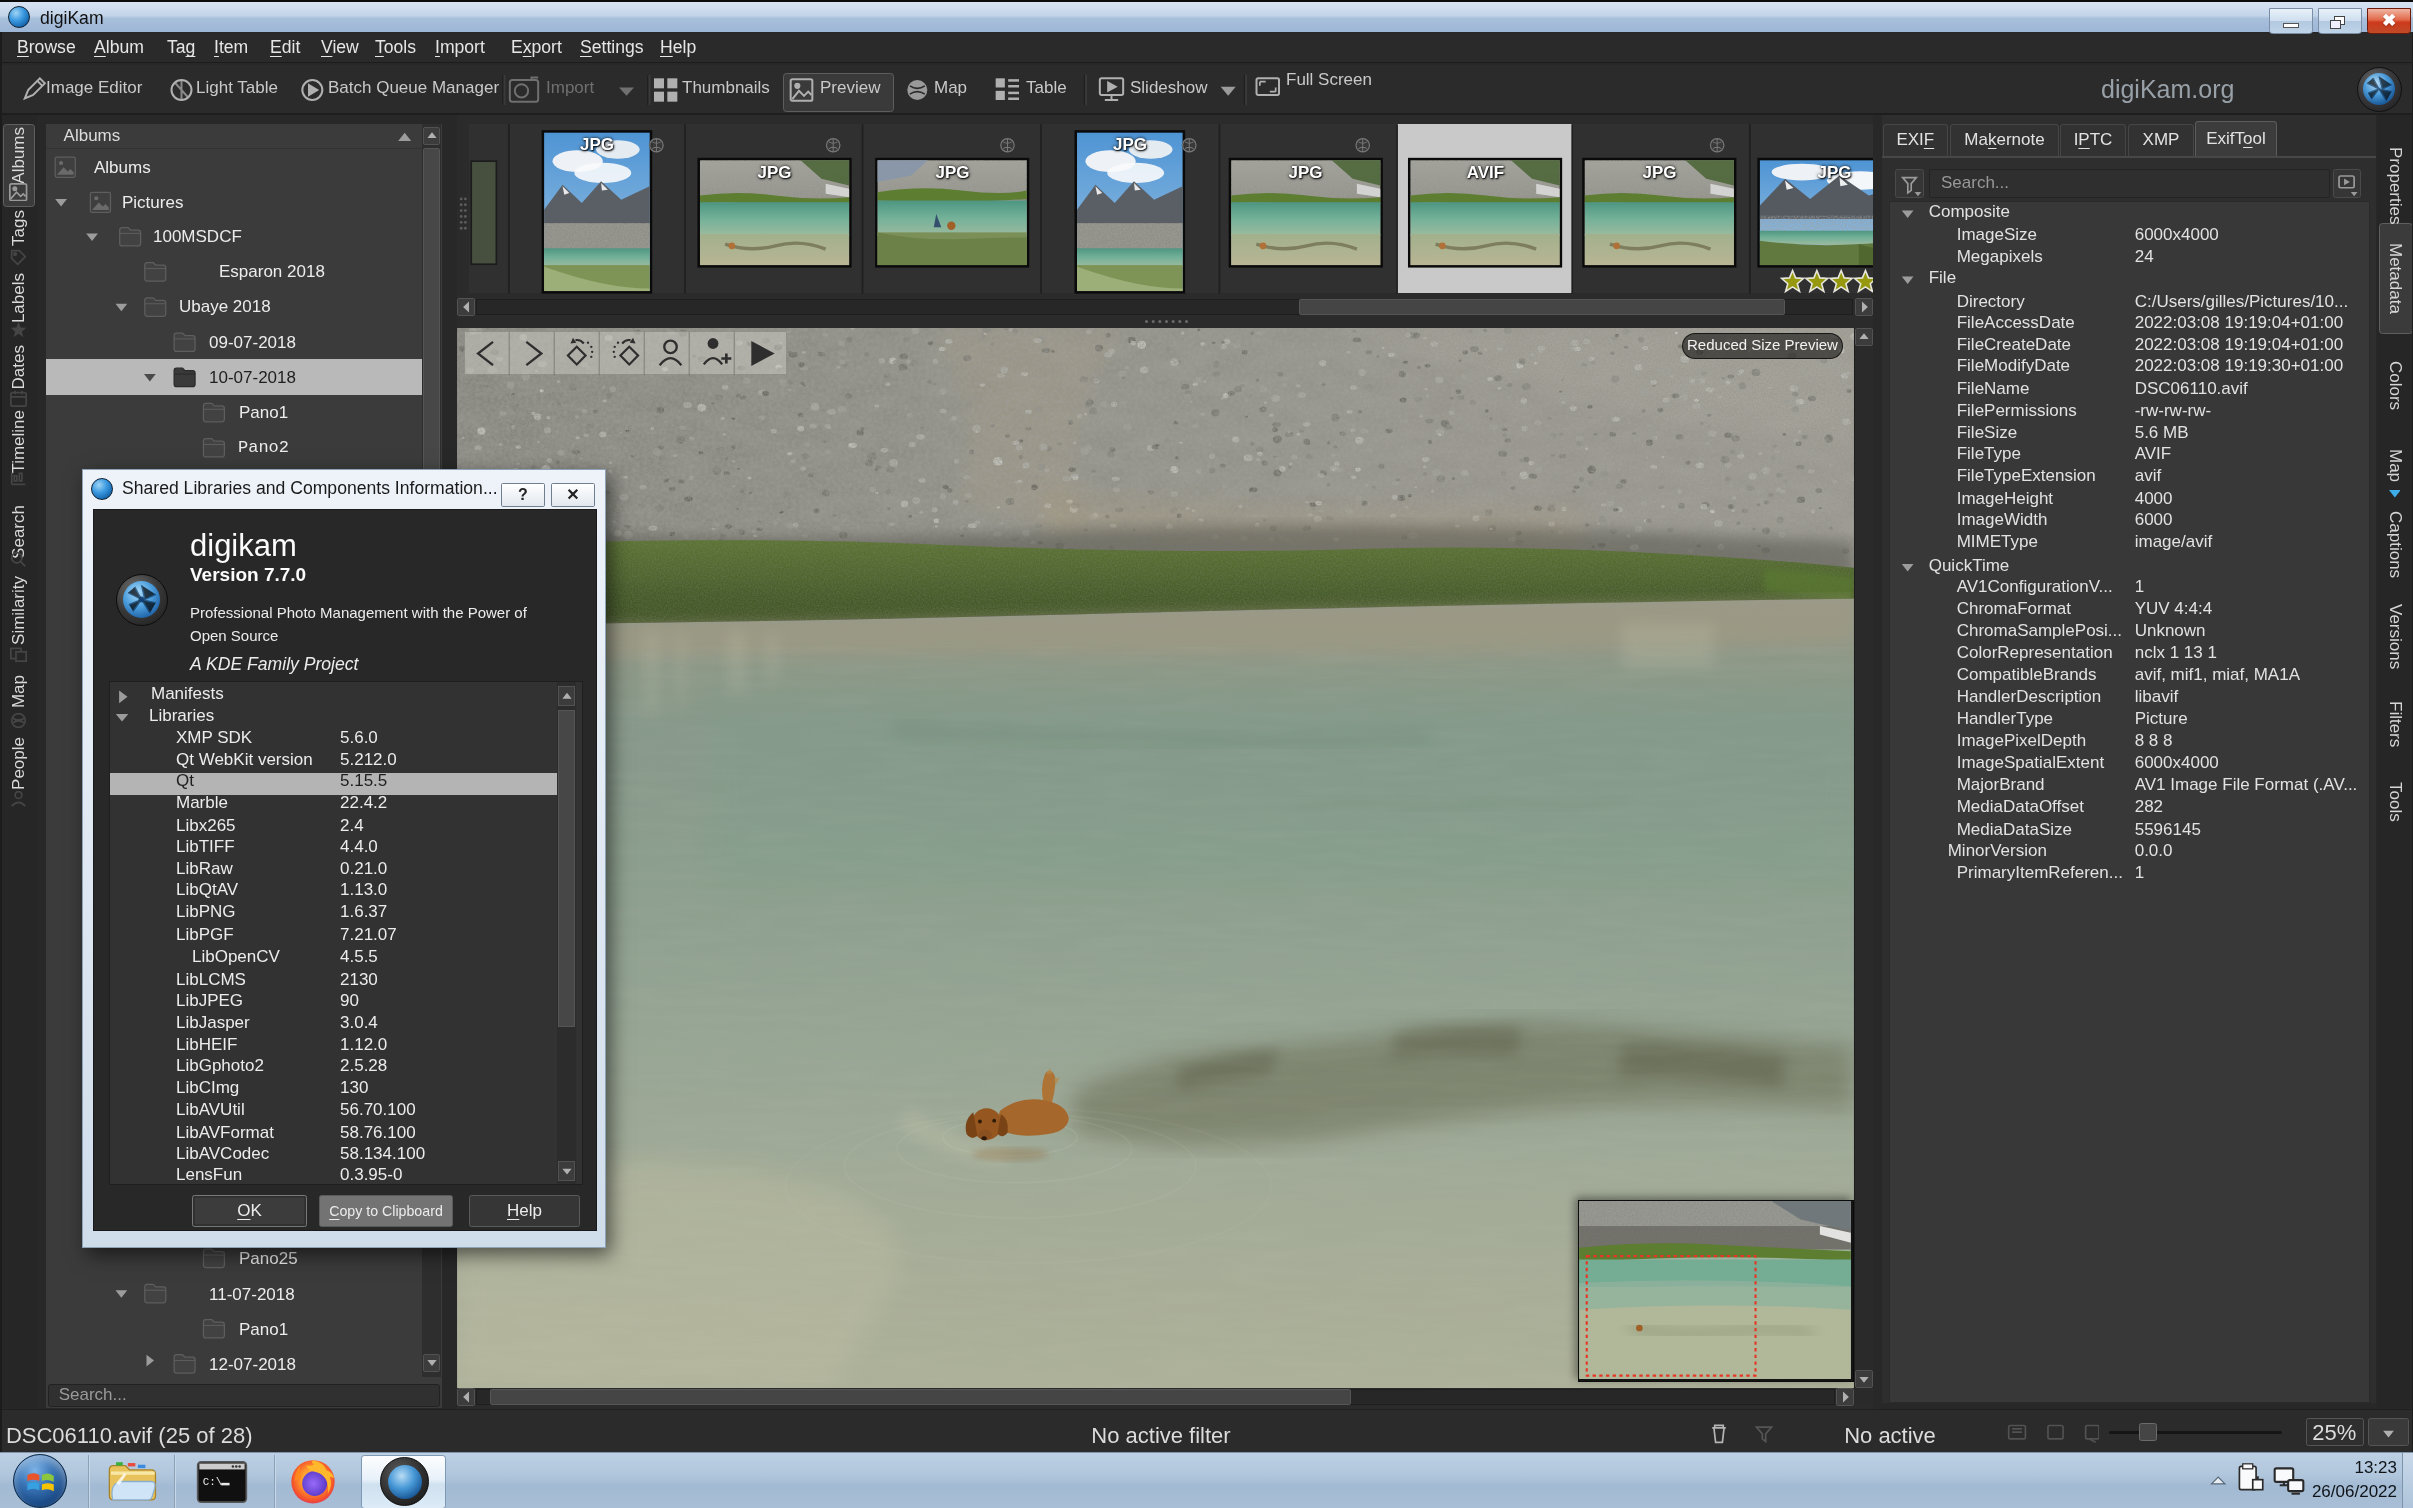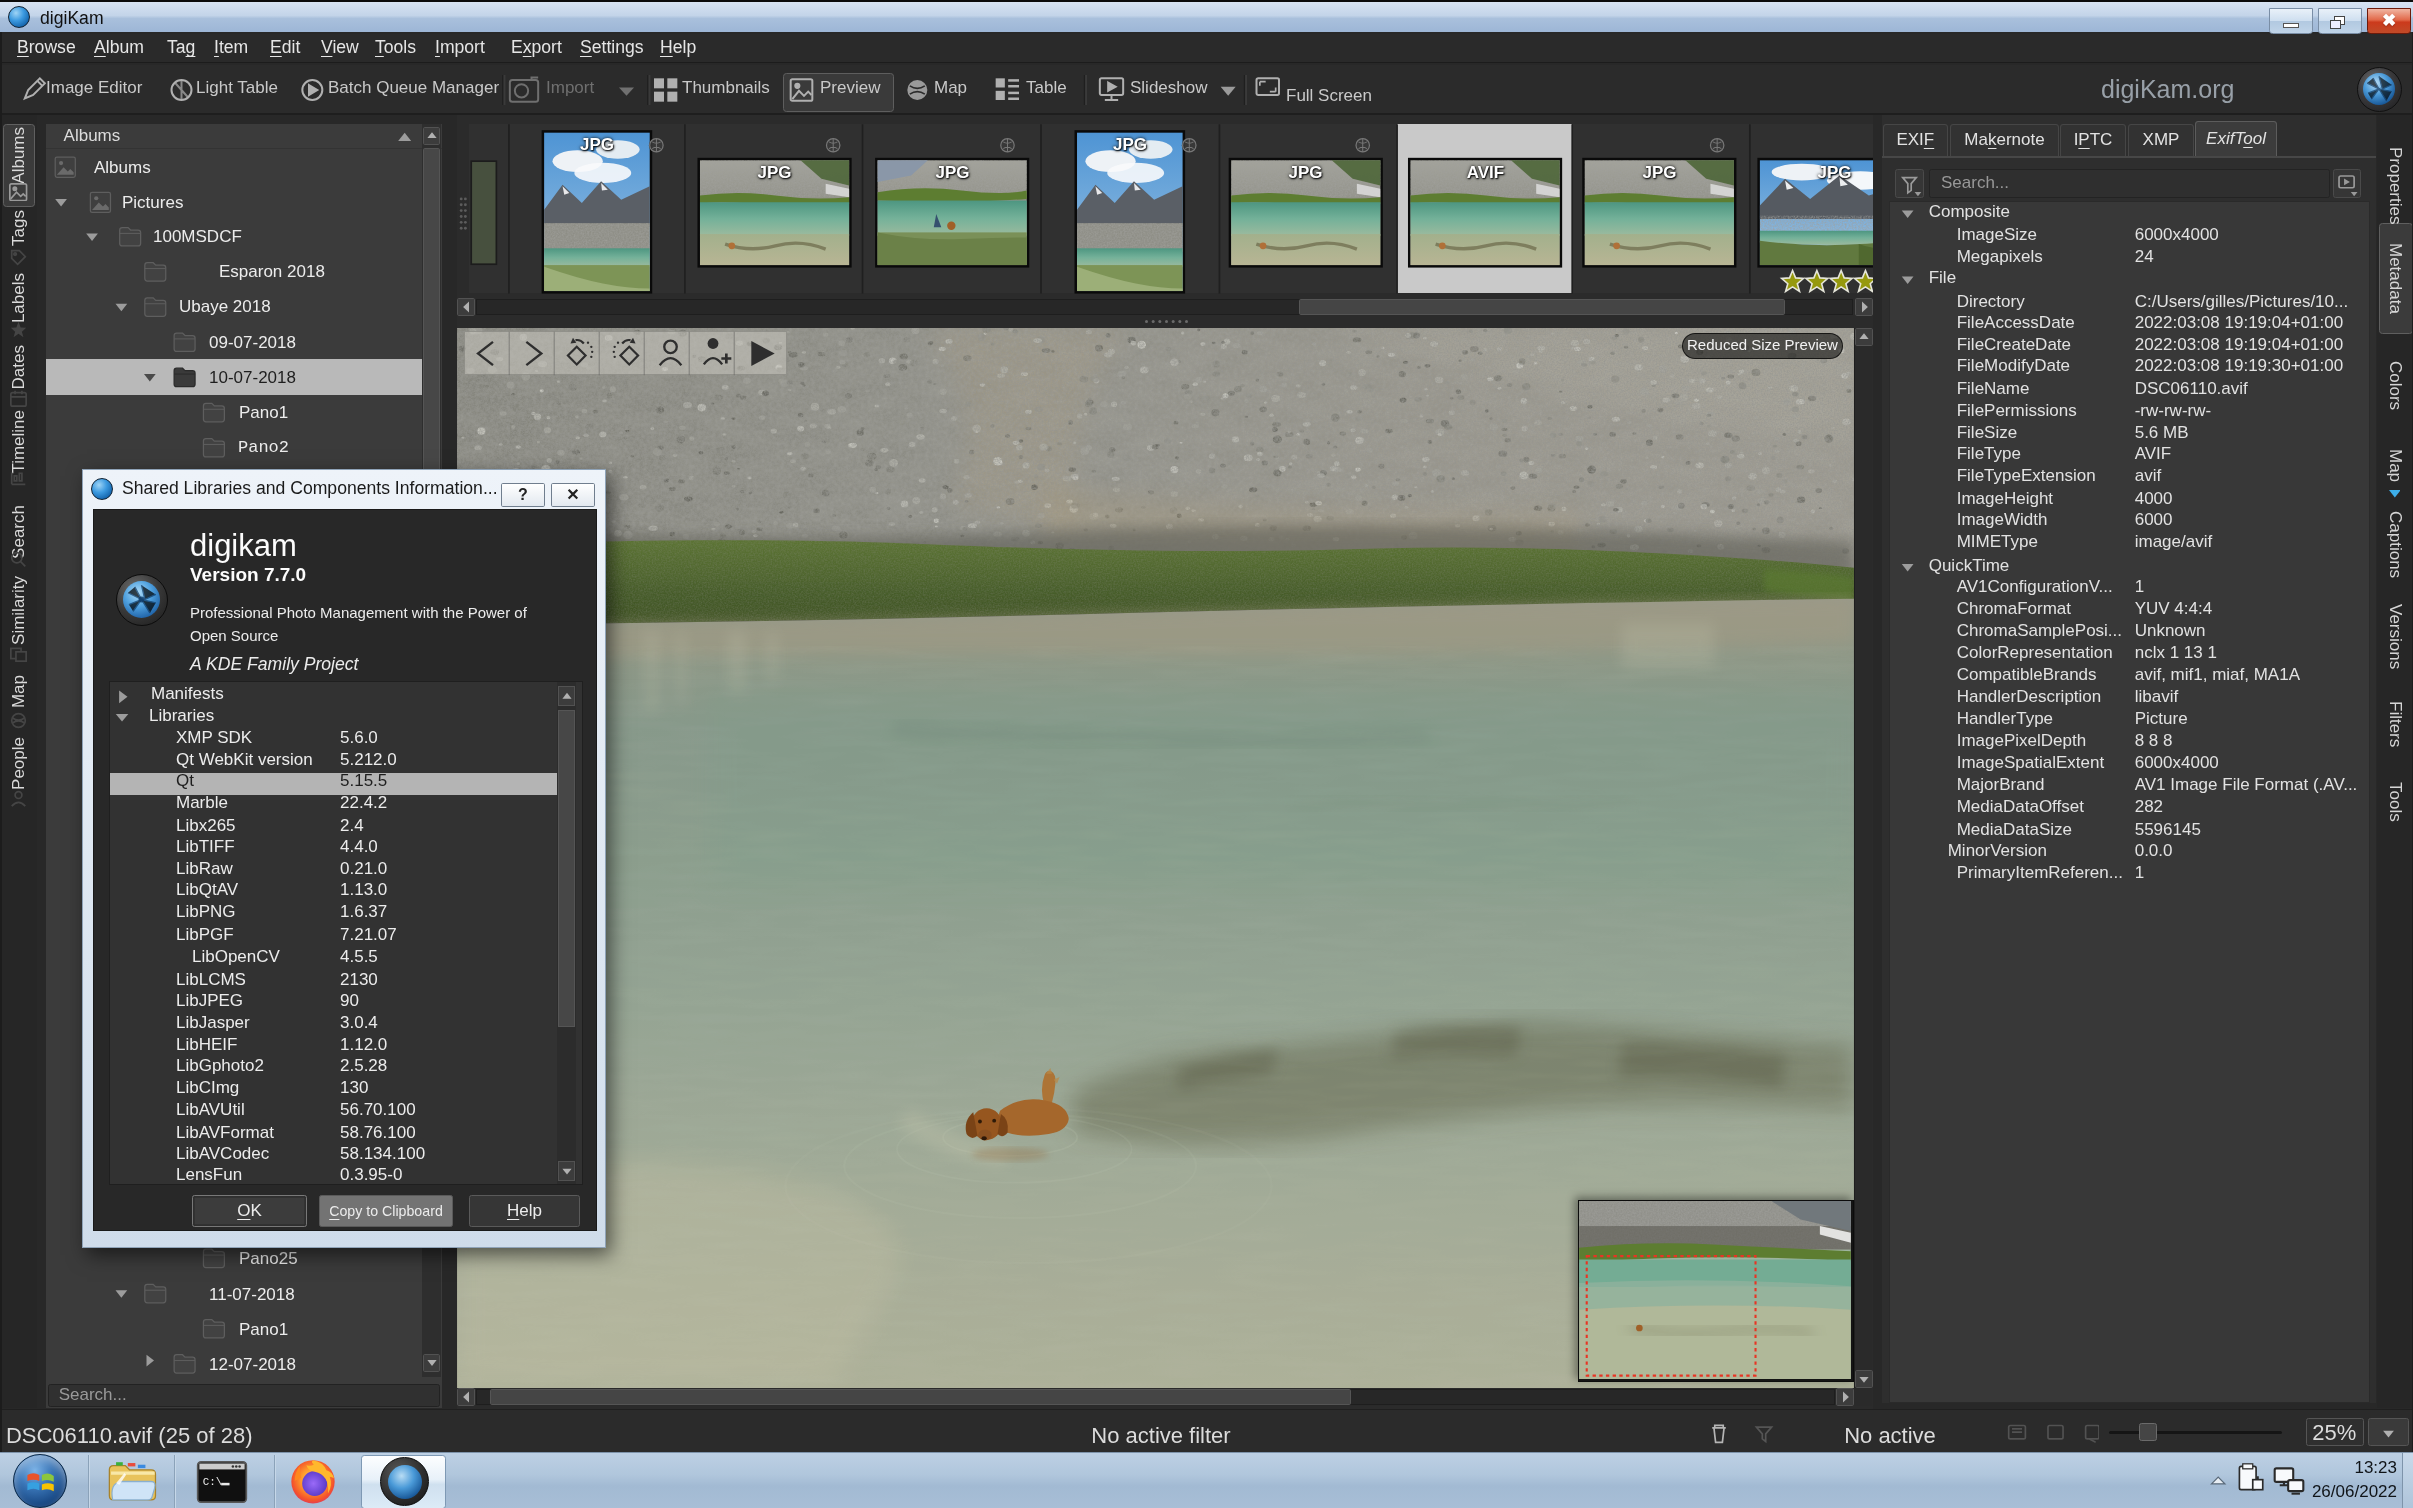--- a/index.html
+++ b/index.html
@@ -116,21 +116,21 @@
   </svg>
   <span class="abs" style="left:46px;top:13.4px;">Image Editor</span>
   <span class="abs" style="left:196px;top:13.4px;">Light Table</span>
   <span class="abs" style="left:328px;top:13.4px;">Batch Queue Manager</span>
   <span class="abs" style="left:546px;top:13.4px;color:#6f6f6f;">Import</span>
   <span class="abs" style="left:682px;top:13.4px;">Thumbnails</span>
   <span class="abs" style="left:820px;top:13.4px;">Preview</span>
   <span class="abs" style="left:934px;top:13.4px;">Map</span>
   <span class="abs" style="left:1026px;top:13.4px;">Table</span>
   <span class="abs" style="left:1130px;top:13.4px;">Slideshow</span>
-  <span class="abs" style="left:1286px;top:21px;">Full Screen</span>
+  <span class="abs" style="left:1286px;top:5px;">Full Screen</span>
   <span class="abs" style="left:2101px;top:10px;font-size:25px;color:#98a0a8;">digiKam.org</span>
   <div class="abs" style="left:2357px;top:1.7px;width:45px;height:45px;border-radius:50%;
     background:radial-gradient(circle at 38% 32%, #6e6e70 0%, #3a3a3c 45%, #1a1a1c 100%);border:0.8px solid #111;"></div>
   <div class="abs" style="left:2363px;top:8.4px;width:32px;height:32px;border-radius:50%;
     background:radial-gradient(circle at 40% 32%, #b8dcf4 0%, #4a9ad8 40%, #1a5a9a 75%, #0c3056 100%);"></div>
   <svg class="abs" style="left:2363px;top:8.4px;" width="32" height="32" viewBox="0 0 38 38">
         <g stroke="#0c3056" stroke-width="1.5" opacity="0.65">
           <path d="M19 4 L23 19 L34 14"></path>
           <path d="M34 22 L19 19 L28 33"></path>
           <path d="M10 31 L19 19 L6 24"></path>
@@ -1619,21 +1619,21 @@
           </svg></div>
   </div>
 </div>
 
 <div class="abs" id="rpanel" style="left:1882px;top:115px;width:494px;height:1288px;background:#2e2e2e;
   color:#e2e2e2;font-size:17px;">
   <div class="abs" style="left:0.8px;top:9.2px;width:65px;height:32px;background:#323232;border:0.8px solid #464646;border-bottom:none;border-radius:3.4px 3.4px 0 0;text-align:center;line-height:30px;">EXI<span class="u">F</span></div>
   <div class="abs" style="left:68px;top:9.2px;width:109px;height:32px;background:#323232;border:0.8px solid #464646;border-bottom:none;border-radius:3.4px 3.4px 0 0;text-align:center;line-height:30px;">Ma<span class="u">k</span>ernote</div>
   <div class="abs" style="left:178px;top:9.2px;width:66px;height:32px;background:#323232;border:0.8px solid #464646;border-bottom:none;border-radius:3.4px 3.4px 0 0;text-align:center;line-height:30px;">I<span class="u">P</span>TC</div>
   <div class="abs" style="left:246px;top:9.2px;width:66px;height:32px;background:#323232;border:0.8px solid #464646;border-bottom:none;border-radius:3.4px 3.4px 0 0;text-align:center;line-height:30px;">XMP</div>
-  <div class="abs" style="left:313px;top:5.9px;width:82px;height:35px;background:#3c3c3c;border:0.8px solid #5c5c5c;border-bottom:none;border-radius:3.4px 3.4px 0 0;text-align:center;line-height:34px;font-style:italic;">ExifT<span class="u">o</span>ol</div>
+  <div class="abs" style="left:313px;top:5.9px;width:82px;height:35px;background:#3c3c3c;border:0.8px solid #5c5c5c;border-bottom:none;border-radius:3.4px 3.4px 0 0;text-align:center;line-height:34px;">ExifT<span class="u">o</span>ol</div>
   <div class="abs" style="left:0;top:41px;width:494px;height:1.7px;background:#474747;"></div>
   <div class="abs" style="left:13.4px;top:54px;width:28.5px;height:29px;background:#363636;border:0.8px solid #4a4a4a;border-radius:2.5px;">
     <svg width="27" height="28" viewBox="0 0 32 33">
           <path d="M8 9 h16 l-6 7 v8 l-4 3 v-11 Z" fill="none" stroke="#9a9a9a" stroke-width="2"></path>
           <path d="M22 26 l8 0 -4 5 Z" fill="#9a9a9a"></path>
         </svg>
   </div>
   <div class="abs" style="left:47px;top:54px;width:401px;height:29px;background:#2f2f2f;border:0.8px solid #232323;border-radius:2.5px;">
     <span class="abs" style="left:11px;top:3.4px;color:#989898;">Search...</span>
   </div>

